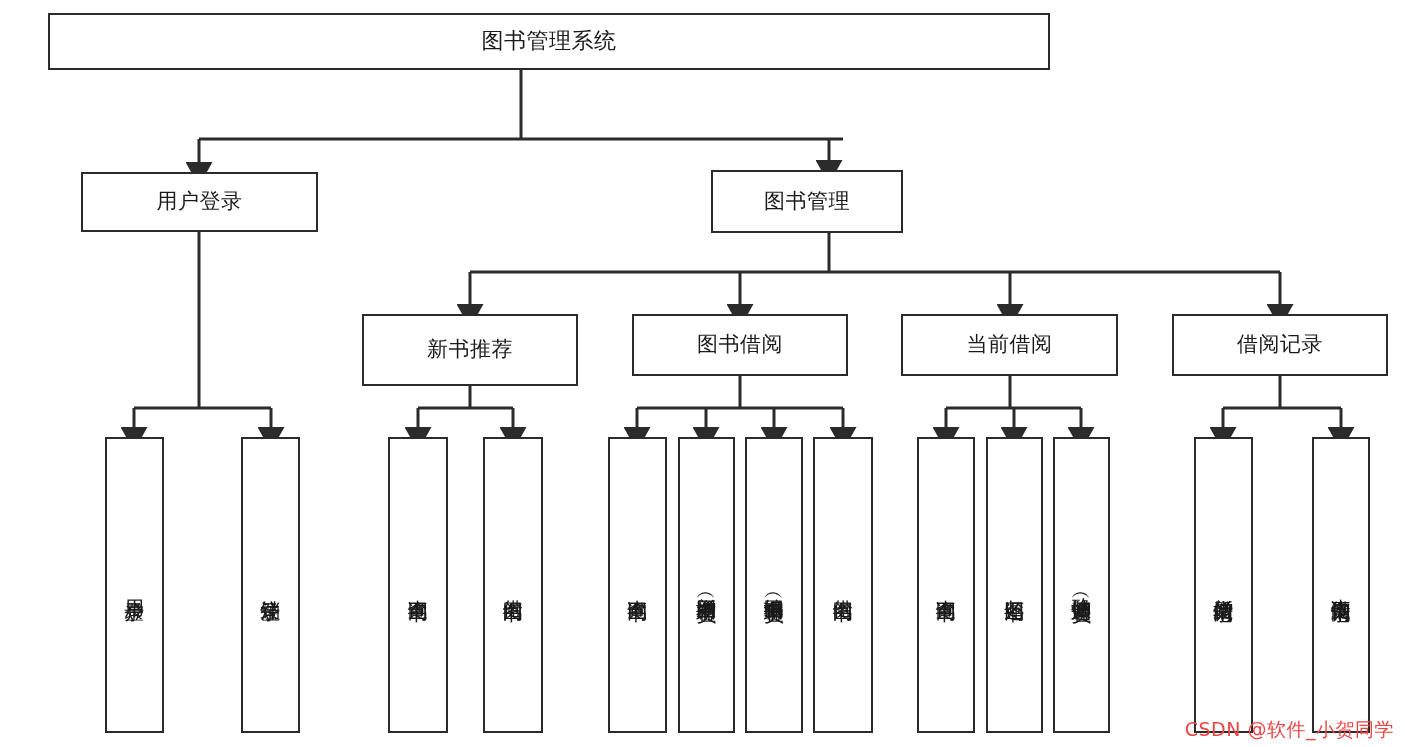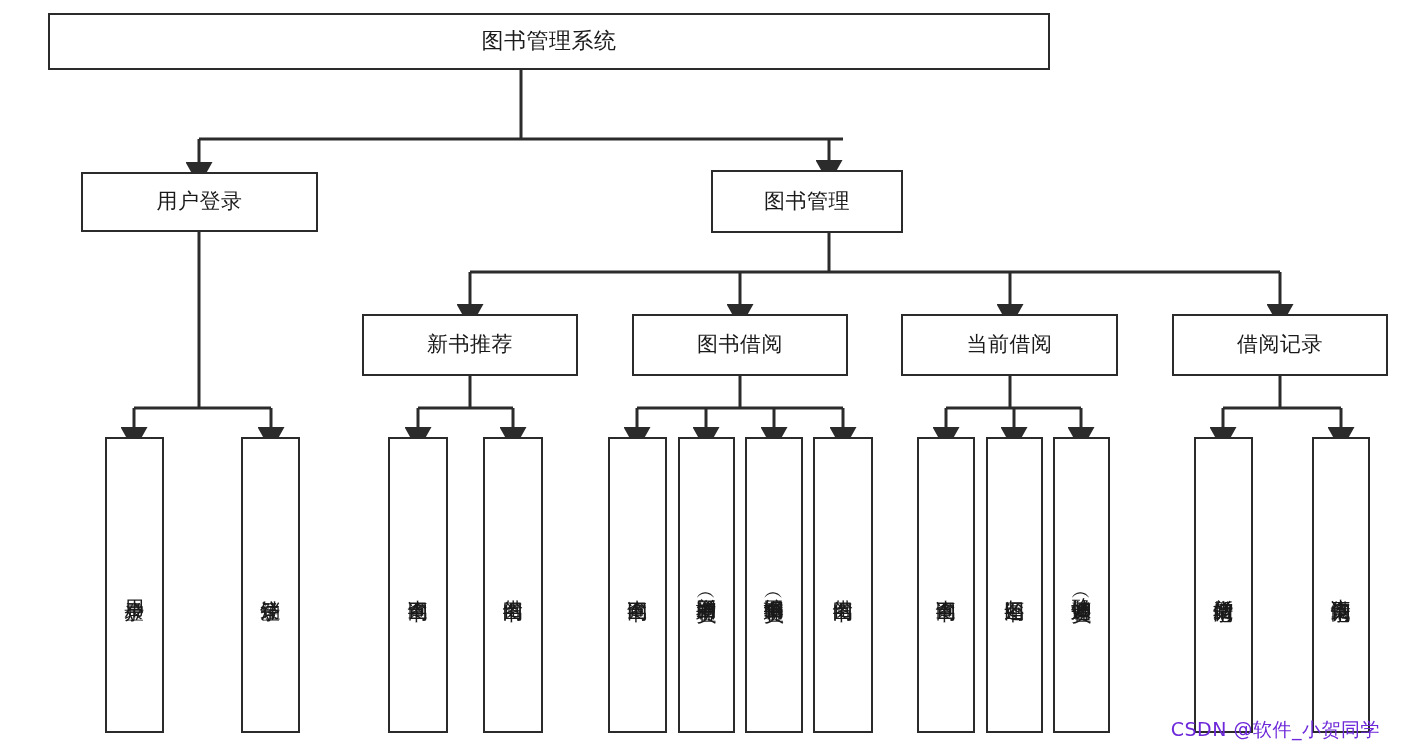--- a/index.html
+++ b/index.html
@@ -55,24 +55,24 @@
     white-space: normal;
     max-height: 100%;
     text-align: center;
     padding-top: 2px;
   }
   #root-node {
     font-size: 22px;
   }
   #watermark {
     position: absolute;
-    right: 25px;
+    right: 11px;
     bottom: 4px;
     font-size: 19px;
-    color: #6d28d9;
+    color: #ef4444;
     letter-spacing: 0.5px;
     white-space: nowrap;
     user-select: none;
   }
 </style>
 </head>
 <body>
 
 <div id="canvas">
 
@@ -131,21 +131,21 @@
   </div>
 
   <div class="node h" style="left:81px; top:172px; width:237px; height:60px;">
     <span class="label">用户登录</span>
   </div>
 
   <div class="node h" style="left:711px; top:170px; width:192px; height:63px;">
     <span class="label">图书管理</span>
   </div>
 
-  <div class="node h" style="left:362px; top:314px; width:216px; height:62px;">
+  <div class="node h" style="left:362px; top:314px; width:216px; height:72px;">
     <span class="label">新书推荐</span>
   </div>
 
   <div class="node h" style="left:632px; top:314px; width:216px; height:62px;">
     <span class="label">图书借阅</span>
   </div>
 
   <div class="node h" style="left:901px; top:314px; width:217px; height:62px;">
     <span class="label">当前借阅</span>
   </div>

